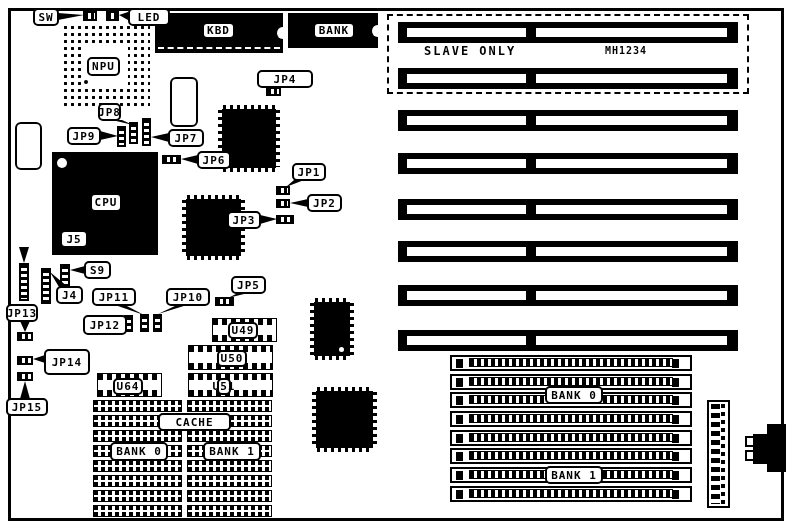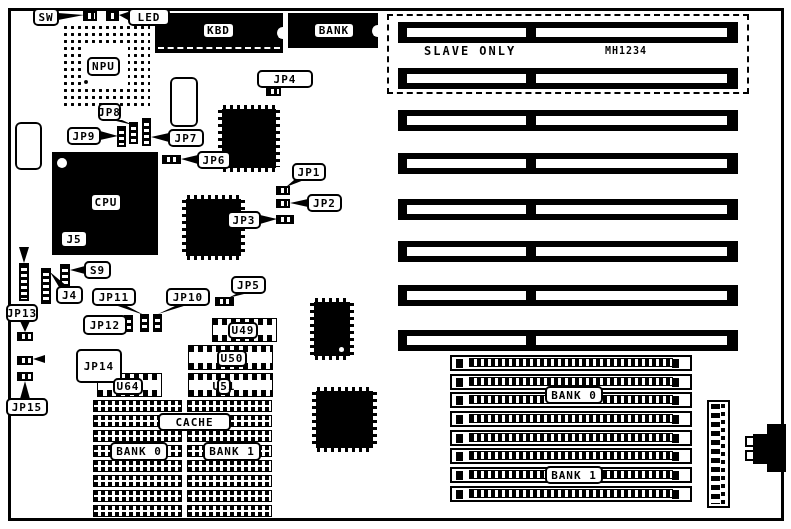--- a/index.html
+++ b/index.html
@@ -138,21 +138,21 @@
   <div class="abs jmp-v" style="left:124px;top:315px;width:9px;height:17px;"></div>
   <div class="abs jmp-v" style="left:140px;top:314px;width:9px;height:18px;"></div>
   <div class="abs jmp-v" style="left:153px;top:314px;width:9px;height:18px;"></div>
 
   <div class="abs callout" style="left:231px;top:276px;width:35px;height:18px;">JP5</div>
   <div class="abs jmp-h" style="left:215px;top:297px;width:19px;height:9px;"></div>
 
   <div class="abs callout" style="left:6px;top:304px;width:32px;height:18px;">JP13</div>
   <div class="abs jmp-h" style="left:17px;top:332px;width:16px;height:9px;"></div>
   <div class="abs jmp-h" style="left:17px;top:356px;width:16px;height:9px;"></div>
-  <div class="abs callout" style="left:44px;top:349px;width:46px;height:34px;margin-left:32px;">JP14</div>
+  <div class="abs callout" style="left:44px;top:349px;width:46px;height:26px;">JP14</div>
   <div class="abs jmp-h" style="left:17px;top:372px;width:16px;height:9px;"></div>
   <div class="abs callout" style="left:6px;top:398px;width:42px;height:18px;">JP15</div>
 
   <div class="abs dipchip" style="left:212px;top:318px;width:65px;height:24px;"></div>
   <div class="abs callout" style="left:228px;top:322px;width:30px;height:17px;">U49</div>
   <div class="abs dipchip" style="left:188px;top:345px;width:85px;height:25px;"></div>
   <div class="abs callout" style="left:217px;top:350px;width:30px;height:17px;">U50</div>
   <div class="abs dipchip" style="left:188px;top:373px;width:85px;height:24px;"></div>
   <div class="abs callout" style="left:217px;top:378px;width:14px;height:17px;">U51</div>
   <div class="abs dipchip" style="left:97px;top:373px;width:65px;height:24px;"></div>

